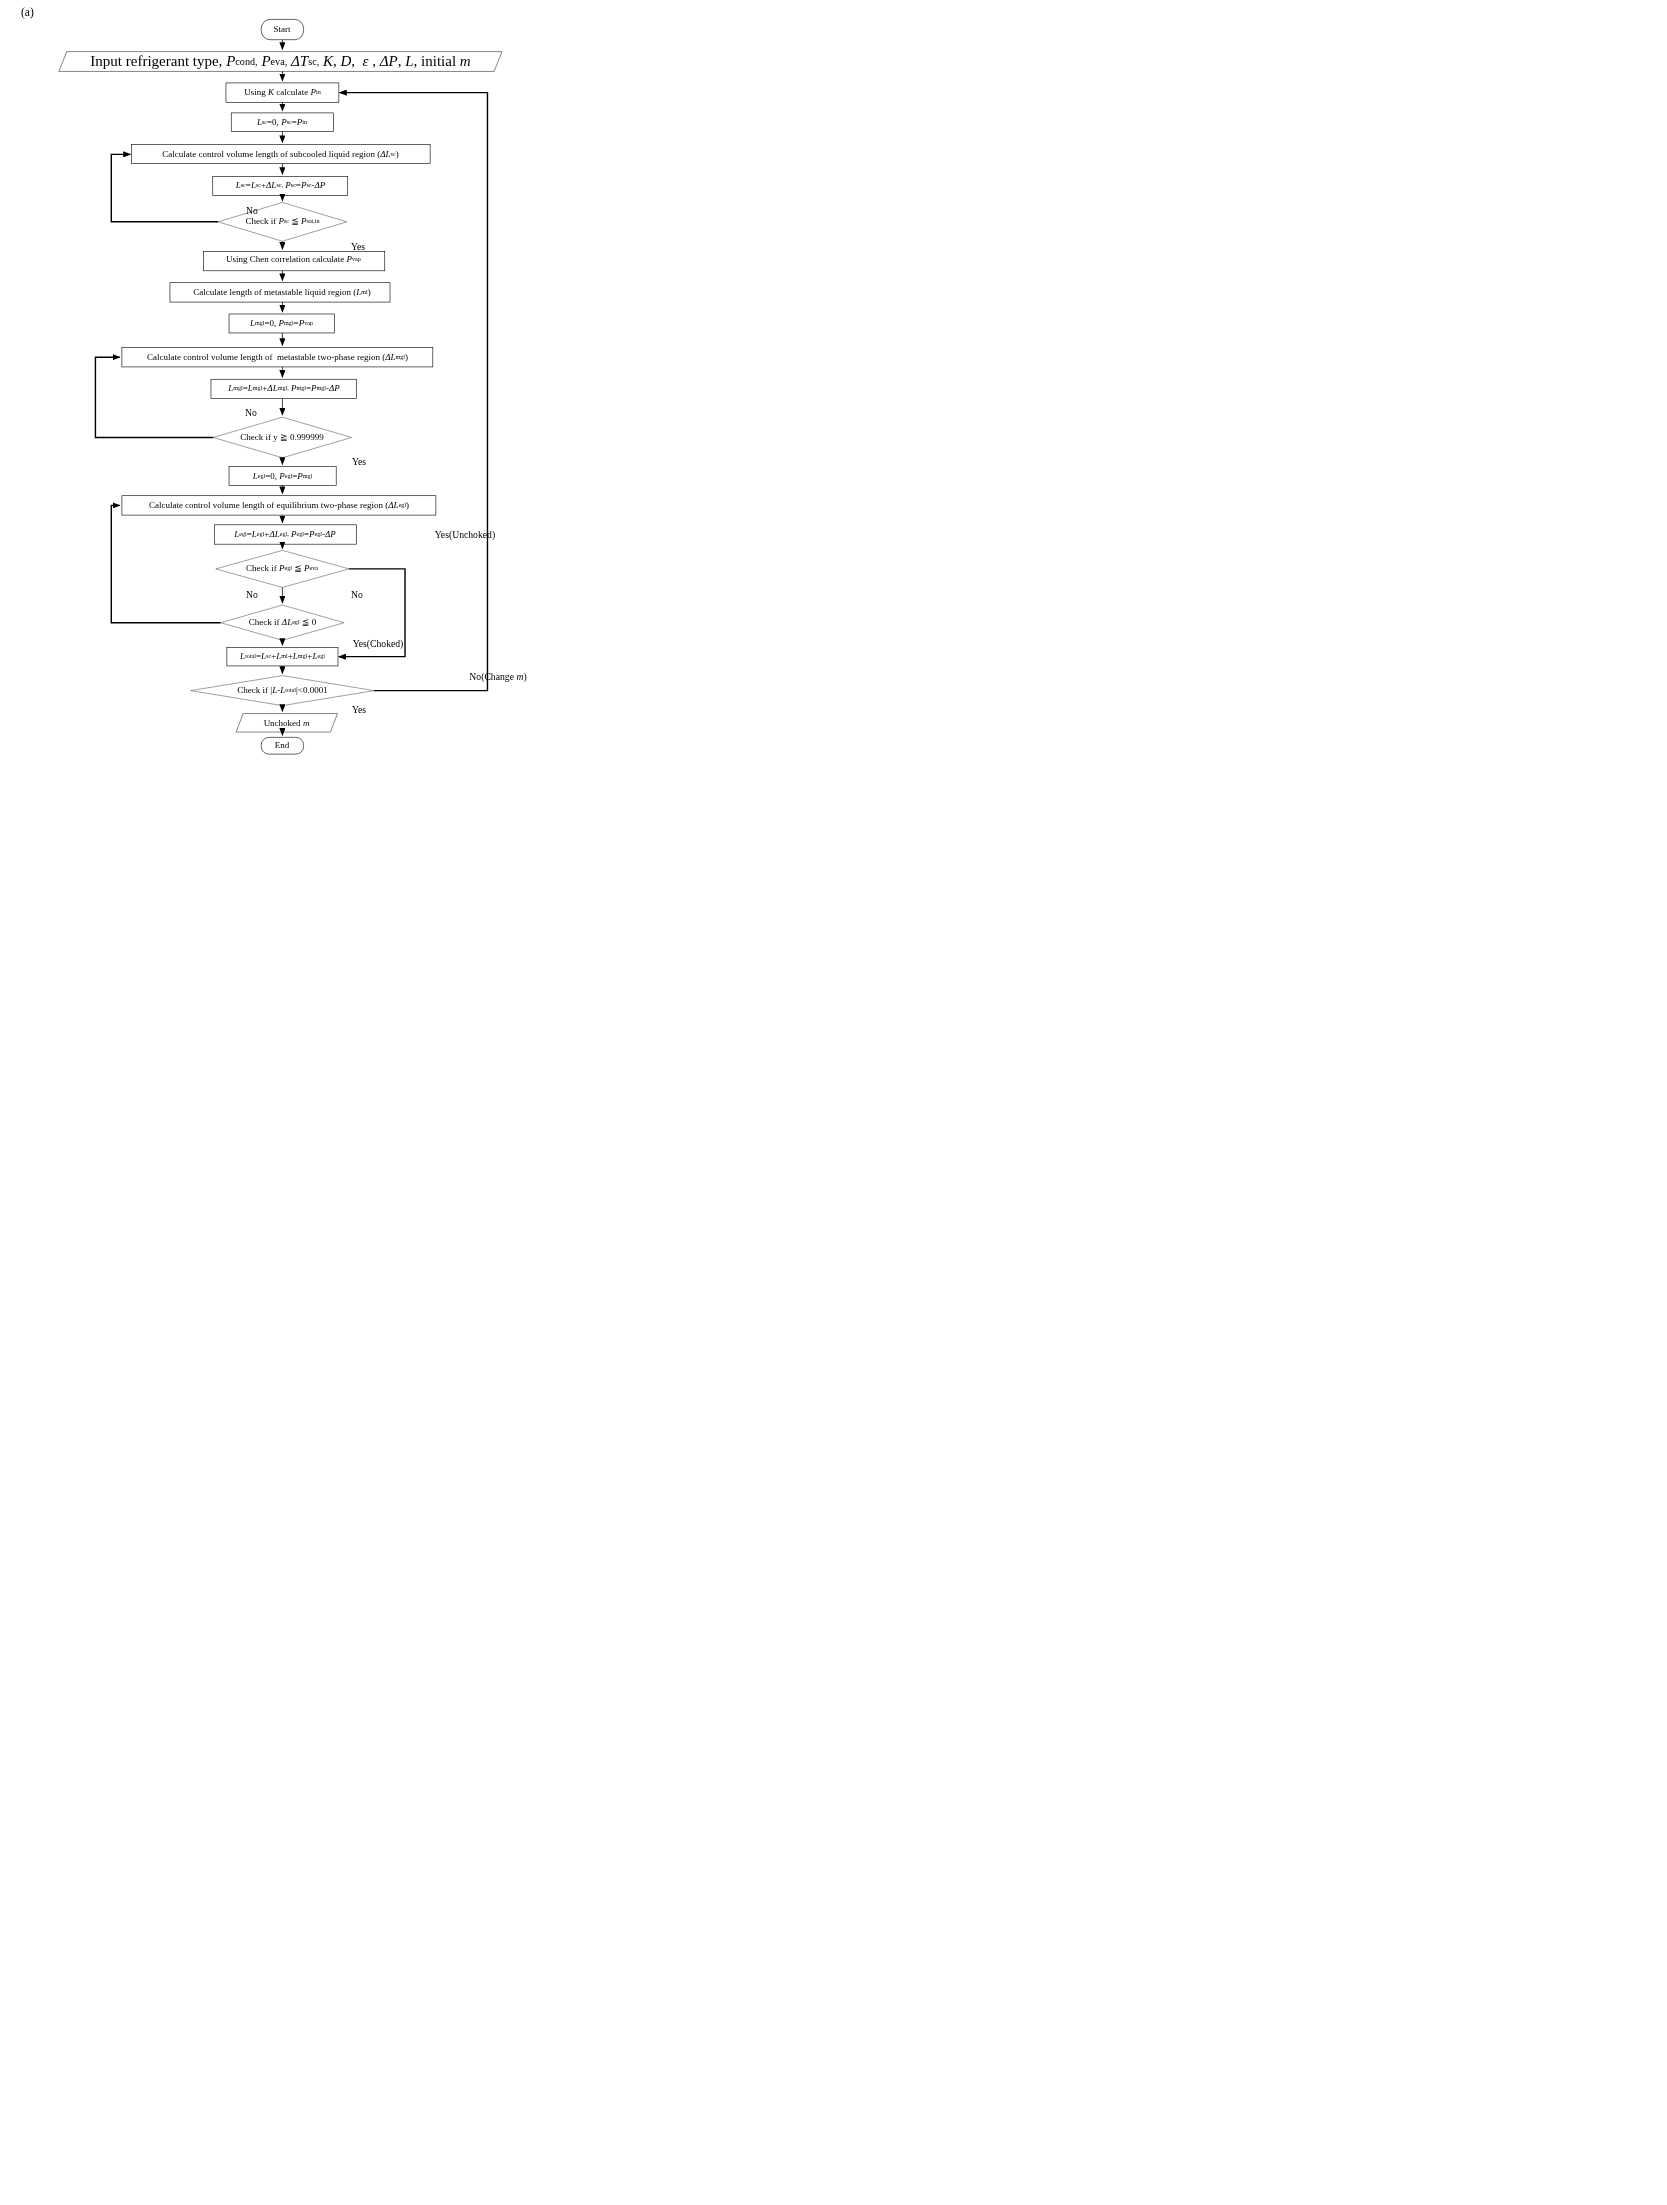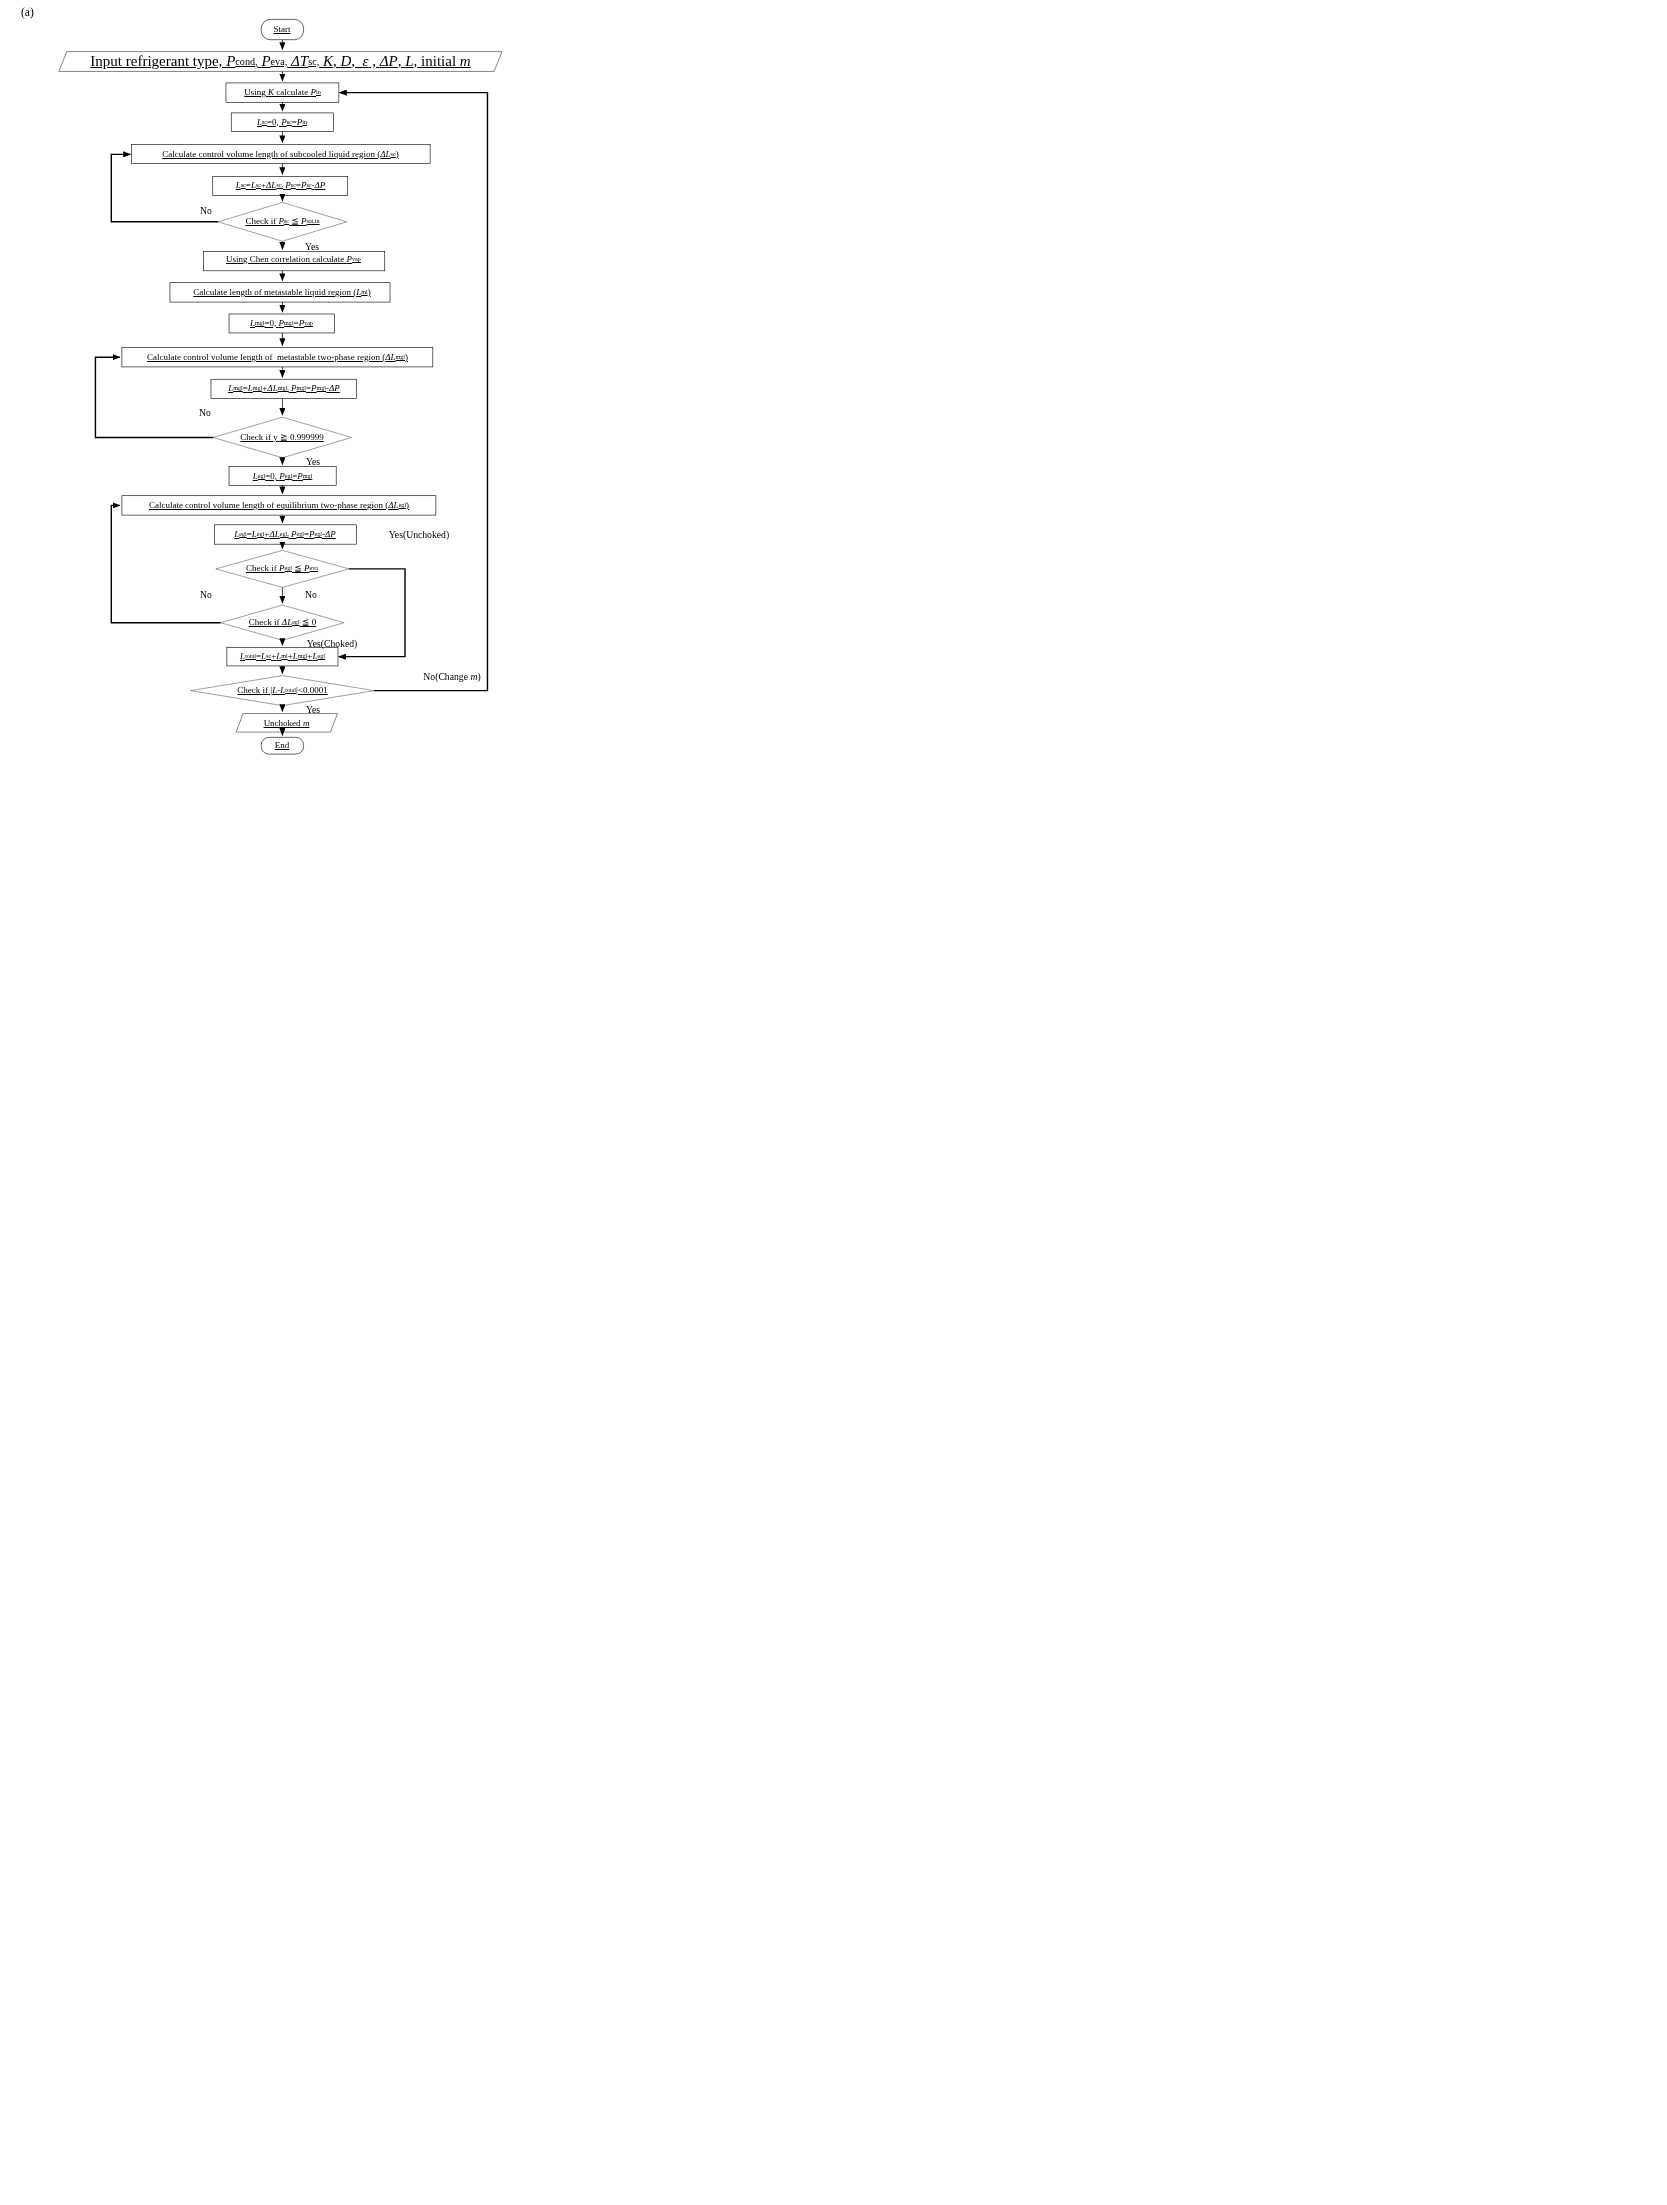--- a/index.html
+++ b/index.html
@@ -1,22 +1,22 @@
 <!DOCTYPE html>
 <html style="font-size:7px"><head>
 <meta charset="utf-8">
 <style>
   html,body{margin:0;padding:0;background:#ffffff;}
   #page{position:relative;width:556px;height:755px;background:#ffffff;overflow:hidden;
         font-family:"Liberation Serif","DejaVu Serif",serif;color:#000;}
   #wires{position:absolute;left:0;top:0;width:556px;height:755px;}
   .node{position:absolute;display:flex;align-items:center;justify-content:center;
-        text-align:center;font-size:9px;line-height:1.05;white-space:pre;text-decoration:underline;}
+        text-align:center;font-size:9px;line-height:1.05;white-space:pre;}
   .node.big{font-size:15px;}
-  .elabel{position:absolute;transform:translate(-50%,-50%);font-size:9.7px;white-space:pre;}
+  .elabel{position:absolute;transform:translate(-50%,-50%);font-size:9.7px;white-space:pre;margin-left:46px;}
   .figlabel{position:absolute;left:21px;top:6.2px;font-size:11.5px;}
   .it{font-style:italic;}
   .sb{font-size:0.68em;vertical-align:-0.24em;font-style:normal;}
 </style>
 </head>
 <body>
 
 <div id="page">
 
   <svg id="wires" viewBox="0 0 1260 1712" xmlns="http://www.w3.org/2000/svg">

